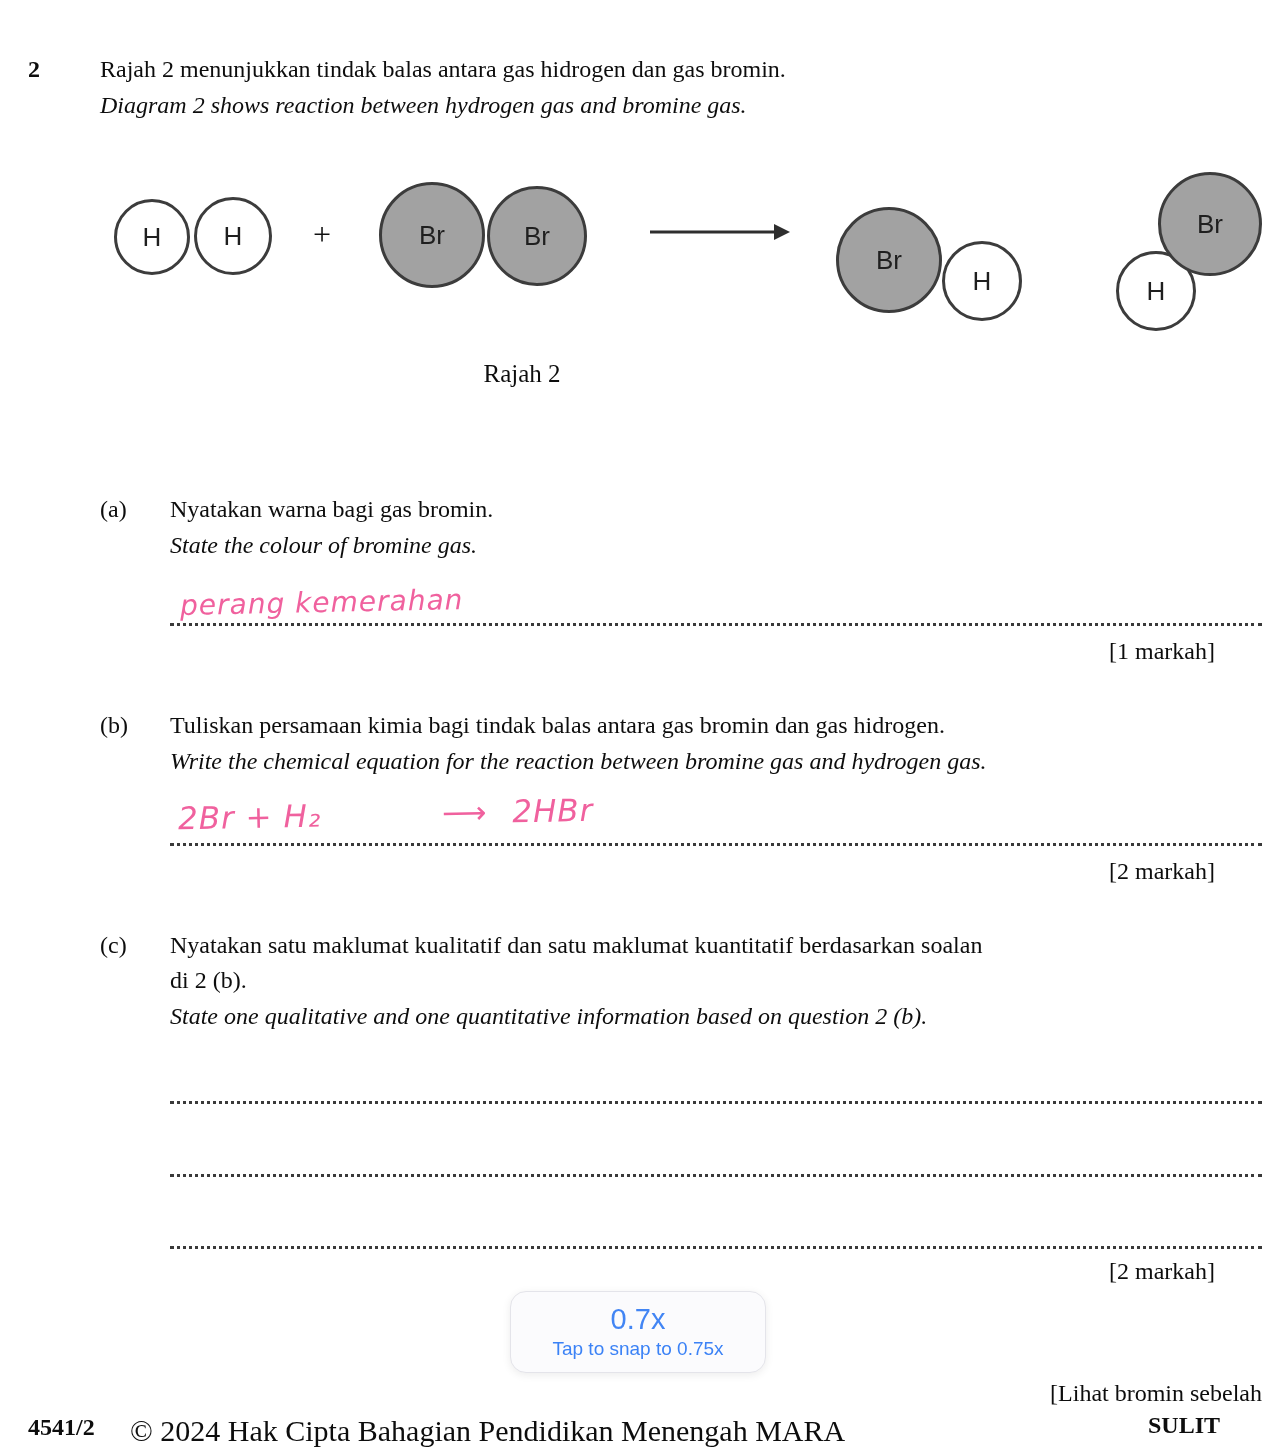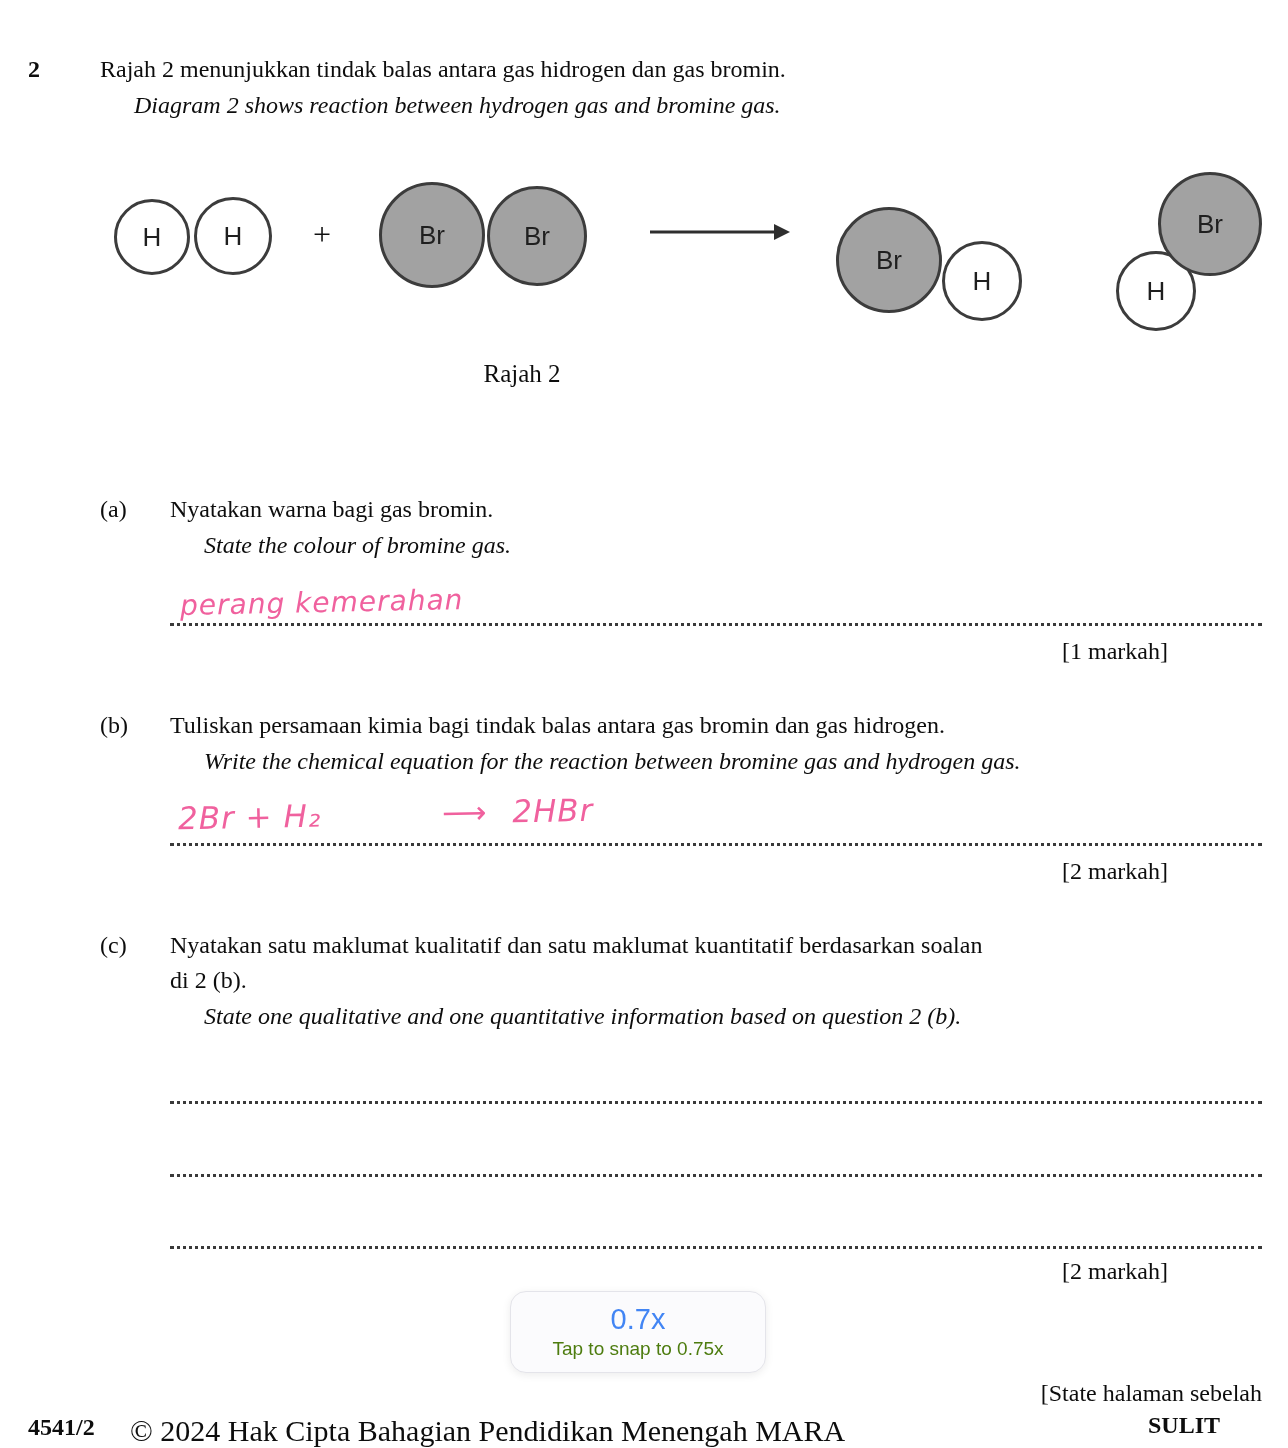--- a/index.html
+++ b/index.html
@@ -1,41 +1,41 @@
 <!DOCTYPE html>
 <html><head>
 <meta charset="utf-8">
 <style>
   * { margin:0; padding:0; box-sizing:border-box; }
   body { background:#ffffff; font-family:"Liberation Serif", serif; color:#0d0d0d; }
   .page { position:relative; width:1288px; height:1448px; background:#ffffff; overflow:hidden; }
 
   .abs { position:absolute; }
   .txt { font-size:24px; line-height:34px; white-space:nowrap; }
-  .italic { font-style:italic;margin-left:34px; }
+  .italic { font-style:italic; }
   .bold { font-weight:bold; }
 
   
   .atom {
     position:absolute; border-radius:50%;
     border:3px solid #3c3c3c; background:#ffffff;
     display:flex; align-items:center; justify-content:center;
     font-family:"Liberation Sans", sans-serif; font-size:26px; color:#1f1f1f;
   }
   .atom.gray { background:#a2a2a2; }
 
   .plus { font-size:32px; font-family:"Liberation Serif", serif; color:#111; }
 
   
   .answer-line {
     position:absolute; height:0;
     border-bottom:3px dotted #3a3a3a;
   }
 
-  .marks { font-size:24px; text-align:left; width:200px; }
+  .marks { font-size:24px; text-align:center; width:200px; }
 
   
   .handwriting {
     position:absolute;
     font-family:"DejaVu Sans", sans-serif;
     font-style:italic;
     color:#f0619e;
     letter-spacing:1px;
     transform:rotate(-1.2deg);
     white-space:nowrap;
@@ -43,21 +43,21 @@
 
   
   .zoom-pill {
     position:absolute; left:510px; top:1291px; width:256px; height:82px;
     background:#fbfbfd; border:1px solid #e4e4ea; border-radius:16px;
     box-shadow:0 2px 8px rgba(0,0,0,0.08);
     display:flex; flex-direction:column; align-items:center; justify-content:center;
     font-family:"Liberation Sans", sans-serif; cursor:pointer;
   }
   .zoom-level { font-size:29px; color:#4285f4; line-height:34px; }
-  .zoom-hint  { font-size:19px; color:#4d7c0f; line-height:26px; }
+  .zoom-hint  { font-size:19px; color:#3b82f6; line-height:26px; }
 
   .caption { position:absolute; left:0; width:1044px; text-align:center; font-size:25px; }
 
   .footer-small { font-size:30px; }
 </style>
 </head>
 <body>
 
 <div class="page">
 
@@ -130,18 +130,18 @@
   <div class="answer-line" style="left:170px; top:1078px; width:1092px; height:26px;"></div>
   <div class="answer-line" style="left:170px; top:1151px; width:1092px; height:26px;"></div>
   <div class="answer-line" style="left:170px; top:1223px; width:1092px; height:26px;"></div>
   <div class="abs marks" style="left:1062px; top:1258px;">[2 markah]</div>
 
   <div class="zoom-pill">
     <div class="zoom-level">0.7x</div>
     <div class="zoom-hint">Tap to snap to 0.75x</div>
   </div>
 
-  <div class="abs txt" style="left:962px; top:1376px; width:300px; text-align:right;">[State halaman sebelah</div>
+  <div class="abs txt" style="left:962px; top:1376px; width:300px; text-align:right;">[Lihat bromin sebelah</div>
   <div class="abs txt bold" style="left:28px; top:1410px;">4541/2</div>
   <div class="abs footer-small" style="left:130px; top:1414px;">© 2024 Hak Cipta Bahagian Pendidikan Menengah MARA</div>
   <div class="abs txt bold" style="left:1020px; top:1408px; width:200px; text-align:right;">SULIT</div>
 
 </div>
 
 </body></html>

